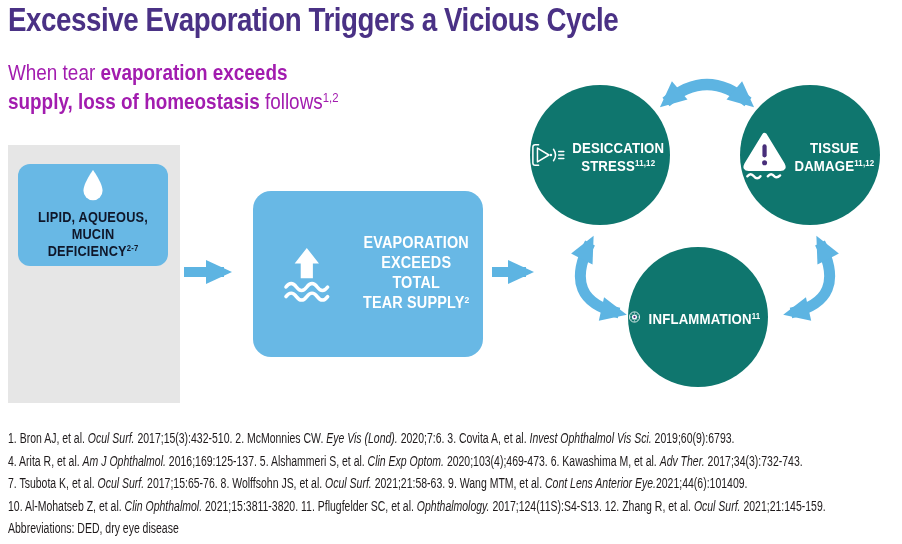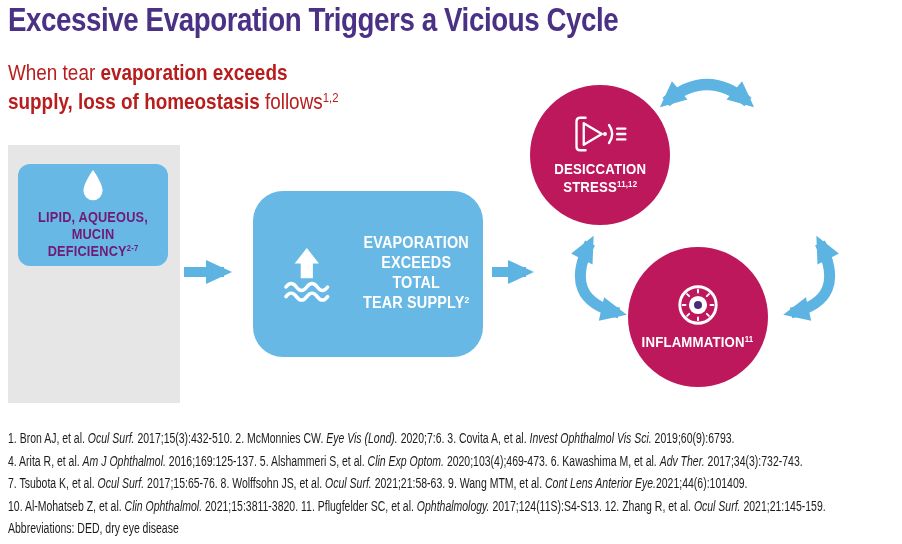--- a/index.html
+++ b/index.html
@@ -2,43 +2,43 @@
 <html><head>
 <meta charset="utf-8">
 <style>
   html,body{margin:0;padding:0;background:#fff}
   .page{position:relative;width:902px;height:544px;background:#ffffff;overflow:hidden;
         font-family:"Liberation Sans",sans-serif;color:#231f20}
 
   .title{position:absolute;left:8px;top:1px;font-size:33px;font-weight:700;color:#4a3185;
          white-space:nowrap;transform:scaleX(0.84);transform-origin:left top;letter-spacing:-0.5px}
 
-  .subtitle{position:absolute;left:8px;top:58px;color:#b91c1c}
+  .subtitle{position:absolute;left:8px;top:58px;color:#a21caf}
   .subline{font-size:22.5px;line-height:29px;white-space:nowrap;transform:scaleX(0.84);transform-origin:left top}
 
   .b{font-weight:700}
   .i{font-style:italic}
   .sup{font-size:0.6em;position:relative;top:-0.5em}
 
   .panel{position:absolute;left:8px;top:145px;width:172px;height:258px;background:#e6e6e6}
-  .bluebox{position:absolute;background:#68b8e5;border-radius:12px;color:#701a75;
+  .bluebox{position:absolute;background:#68b8e5;border-radius:12px;color:#0f172a;
            display:flex;flex-direction:column;align-items:center;justify-content:center;text-align:center}
   .box1{left:18px;top:164px;width:150px;height:102px}
   .box2{left:18px;top:273px;width:150px;height:110px}
   .boxlabel{font-weight:700;font-size:14.5px;line-height:17px;letter-spacing:.2px;
             transform:scaleX(0.88);transform-origin:center;margin-top:6px}
 
   .centerbox{position:absolute;left:253px;top:191px;width:230px;height:166px;background:#68b8e5;
-             border-radius:30px;color:#fff;display:flex;align-items:center;gap:14px;
+             border-radius:18px;color:#fff;display:flex;align-items:center;gap:14px;
              padding-left:26px;box-sizing:border-box}
   .centerlabel{font-weight:700;font-size:16px;line-height:20px;letter-spacing:.2px;
                text-align:center;transform:scaleX(0.9);transform-origin:center}
 
-  .circle{position:absolute;width:140px;height:140px;border-radius:50%;background:#be185d;color:#fff;
-          display:flex;flex-direction:column;align-items:center;justify-content:center;text-align:center;z-index:2}
+  .circle{position:absolute;width:140px;height:140px;border-radius:50%;background:#0f766e;color:#fff;
+          display:flex;flex-direction:row;align-items:center;justify-content:center;text-align:center;z-index:2}
   .c-desiccation{left:530px;top:85px}
   .c-tissue{left:740px;top:85px}
   .c-inflammation{left:628px;top:247px}
   .circlelabel{font-weight:700;font-size:15px;line-height:18px;letter-spacing:.2px;
                transform:scaleX(0.88);transform-origin:center;margin-top:5px}
 
   .arrows{position:absolute;left:0;top:0;z-index:1}
 
   .refs{position:absolute;left:8px;top:428px;font-size:13.8px;line-height:22.5px;color:#1e1a1b}
   .ref{white-space:nowrap;transform:scaleX(0.76);transform-origin:left center}
@@ -105,20 +105,33 @@
       <path d="M50 17 H59"></path>
         <path d="M50 23 H59"></path>
         <path d="M50 29 H59"></path>
     </svg>
     <div class="circlelabel">
       <div>DESICCATION</div>
       <div><span>STRESS</span><span class="sup">11,12</span></div>
     </div>
   </div>
 
+  <div class="circle c-tissue">
+    <svg width="56" height="54" viewBox="0 0 60 58">
+      <path d="M30 5 L52 41 Q54.5 45.5 49.5 45.5 H10.5 Q5.5 45.5 8 41 Z" fill="#fff" stroke="#fff" stroke-width="6" stroke-linejoin="round"></path>
+      <rect x="27.4" y="16" width="5.2" height="16" rx="2.6" fill="#482e7a"></rect>
+      <circle cx="30" cy="38.5" r="3.1" fill="#482e7a"></circle>
+      <path d="M9 55 q4 -5 8 0 q4 5 8 0" stroke="#fff" stroke-width="3" fill="none" stroke-linecap="round"></path>
+      <path d="M34 55 q4 -5 8 0 q3 3 7 -1" stroke="#fff" stroke-width="3" fill="none" stroke-linecap="round"></path>
+    </svg>
+    <div class="circlelabel">
+      <div>TISSUE</div>
+      <div><span>DAMAGE</span><span class="sup">11,12</span></div>
+    </div>
+  </div>
 
   <div class="circle c-inflammation">
     <svg width="46" height="46" viewBox="0 0 48 48">
       <circle cx="24" cy="24" r="19" stroke="#fff" stroke-width="3" fill="none"></circle>
       <circle cx="24" cy="24" r="9.5" fill="#fff"></circle>
       <circle cx="24" cy="24" r="4.2" fill="#482e7a"></circle>
       <g stroke="#fff" stroke-width="2" stroke-linecap="round">
         <path d="M37 24 L40 24"></path>
           <path d="M33.2 33.2 L35.4 35.4"></path>
           <path d="M24 37 L24 40"></path>

